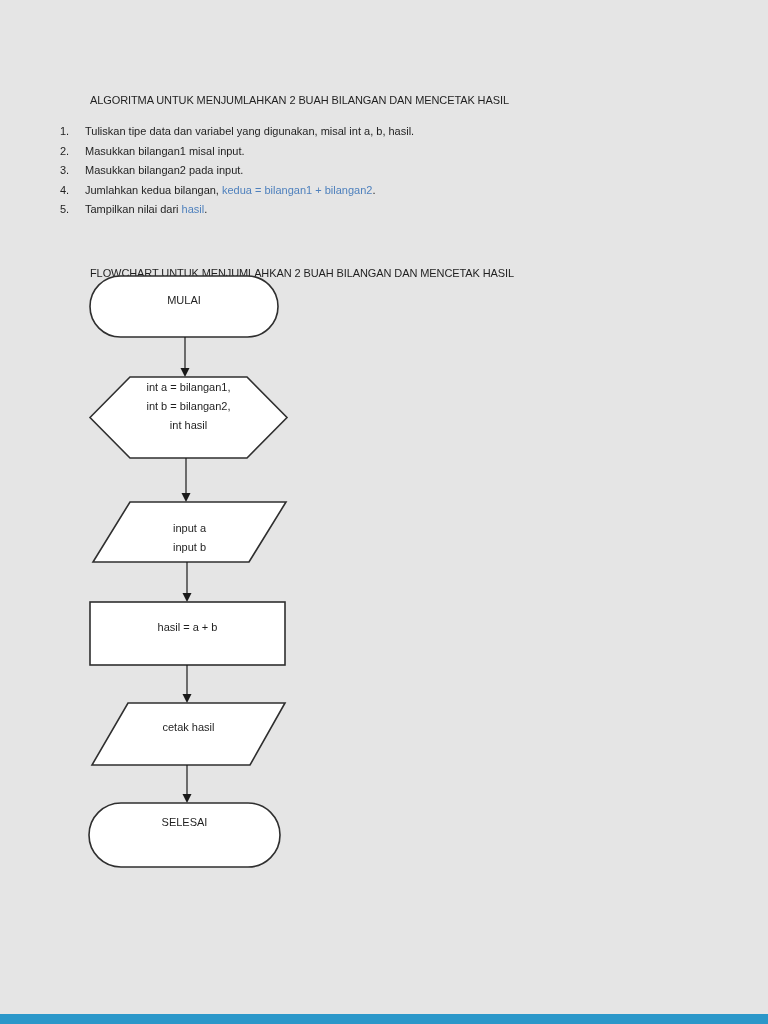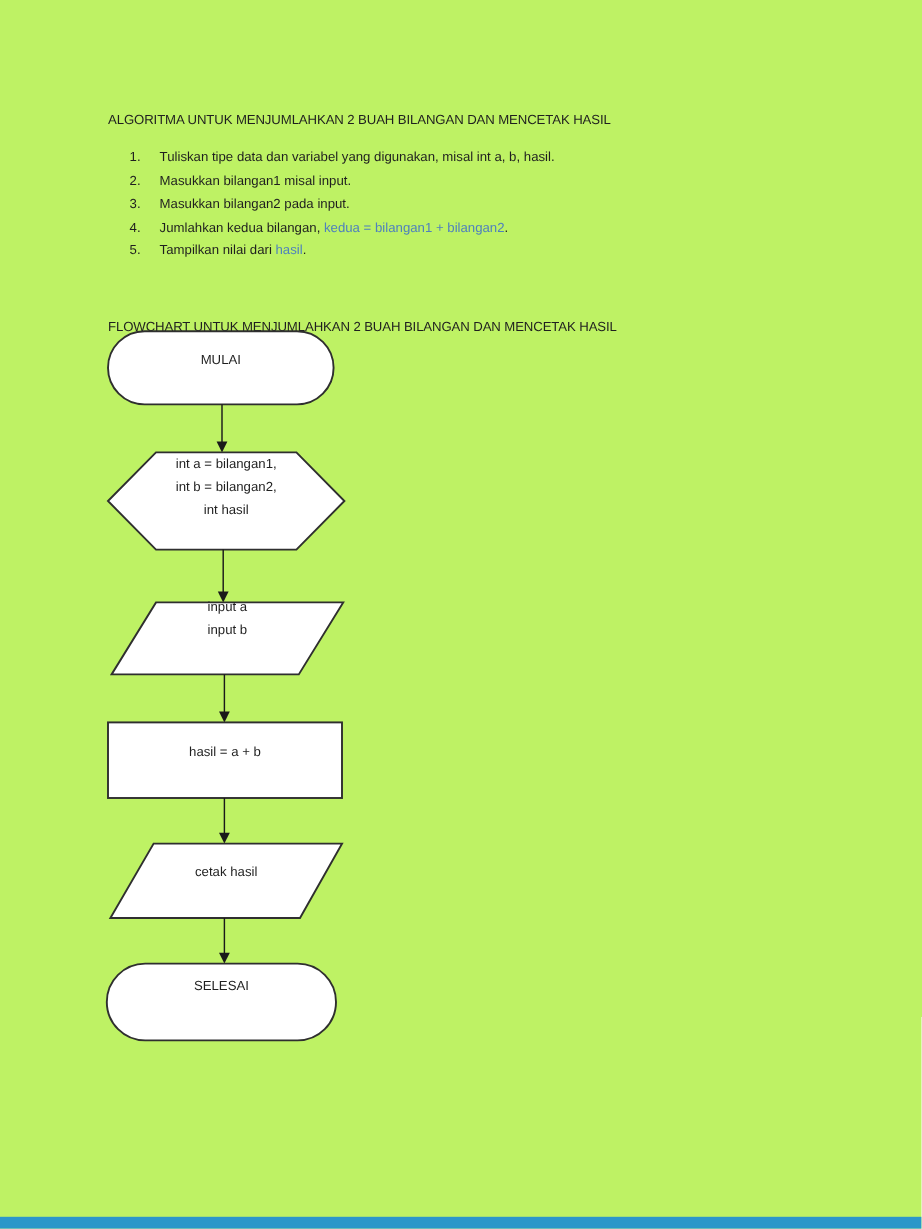--- a/index.html
+++ b/index.html
@@ -9,21 +9,21 @@
     height: 1024px;
     background: #ffffff;
     font-family: "Liberation Sans", "DejaVu Sans", sans-serif;
     color: #1f1f1f;
     overflow: hidden;
   }
   .page {
     position: relative;
     width: 768px;
     height: 1024px;
-    background: #bef264;
+    background: #e5e5e5;
   }
   .doc-heading {
     position: absolute;
     left: 90px;
     font-size: 11px;
     font-weight: 400;
     letter-spacing: -0.1px;
     color: #1f1f1f;
     white-space: nowrap;
   }
@@ -33,21 +33,21 @@
   .steps {
     position: absolute;
     left: 0;
     top: 122px;
     width: 768px;
   }
   .step-row {
     position: relative;
     height: 19.5px;
     line-height: 19.5px;
-    padding-left: 108px;
+    padding-left: 60px;
     font-size: 11px;
     white-space: nowrap;
   }
   .step-num {
     display: inline-block;
     width: 25px;
   }
   .hl { color: #4f81bd; }
 
   .flowchart {
@@ -71,21 +71,21 @@
     text-align: center;
     font-size: 11px;
     line-height: 19px;
     color: #1f1f1f;
     padding-bottom: 13px;
     box-sizing: border-box;
     pointer-events: none;
   }
   #label-start   { left: 90px;  top: 6px;   width: 188px; height: 61px; }
   #label-declare { left: 90px;  top: 107px; width: 197px; height: 71px; }
-  #label-input   { left: 93px;  top: 222px; width: 193px; height: 60px; }
+  #label-input   { left: 93px;  top: 244px; width: 193px; height: 60px; }
   #label-process { left: 90px;  top: 332px; width: 195px; height: 63px; }
   #label-output  { left: 92px;  top: 433px; width: 193px; height: 62px; text-align: right; }
   #label-end     { left: 89px;  top: 533px; width: 191px; height: 52px; }
 
   .footer-bar {
     position: absolute;
     left: 0;
     bottom: 0;
     width: 768px;
     height: 10px;

